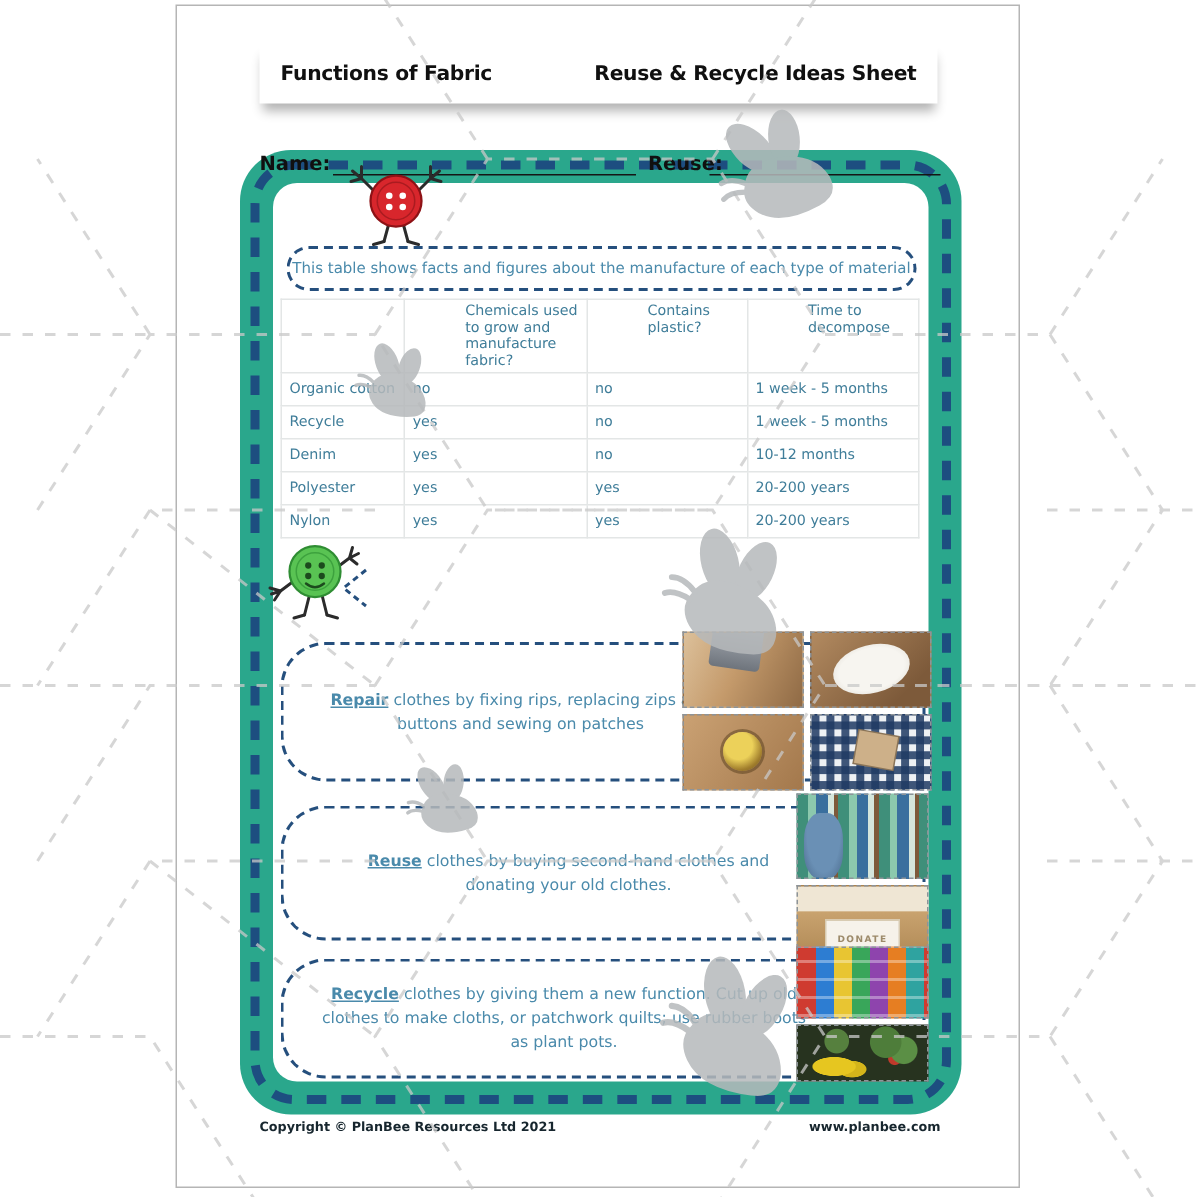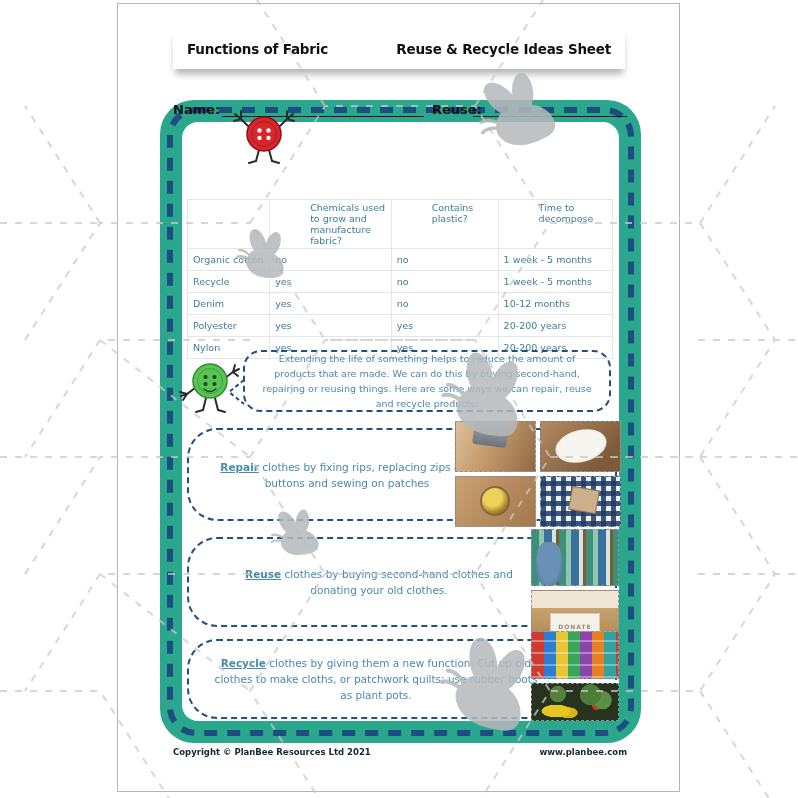--- a/index.html
+++ b/index.html
@@ -143,20 +143,21 @@
     </g>
     <circle cx="36" cy="30" r="17" fill="#d8262c" stroke="#8e1216" stroke-width="1.5"></circle>
     <circle cx="36" cy="30" r="12.5" fill="none" stroke="#aa1b20" stroke-width="1"></circle>
     <circle cx="31.5" cy="26.5" r="2.2" fill="#fff"></circle>
       <circle cx="40.5" cy="26.5" r="2.2" fill="#fff"></circle>
     <circle cx="31.5" cy="34" r="2.2" fill="#fff"></circle>
       <circle cx="40.5" cy="34" r="2.2" fill="#fff"></circle>
   </svg>
 
 
+  <div class="dash-box intro">This table shows facts and figures about the manufacture of each type of material</div>
 
   <table class="facts">
     <tbody>
         <tr>
       <th class="c0"></th>
       <th class="c1">Chemicals used to grow and manufacture fabric?</th>
       <th class="c2">Contains plastic?</th>
       <th class="c3">Time to decompose</th>
     </tr>
     <tr>
@@ -205,21 +206,20 @@
     </g>
     <circle cx="32" cy="29" r="17" fill="#59c353" stroke="#2f8d33" stroke-width="1.5"></circle>
     <circle cx="32" cy="29" r="12.5" fill="none" stroke="#3da23e" stroke-width="1"></circle>
     <circle cx="27.5" cy="25" r="2.1" fill="#1c4a1d"></circle>
       <circle cx="36.5" cy="25" r="2.1" fill="#1c4a1d"></circle>
     <circle cx="27.5" cy="32" r="2.1" fill="#1c4a1d"></circle>
       <circle cx="36.5" cy="32" r="2.1" fill="#1c4a1d"></circle>
     <path d="M26,37 q6,5 12,0" stroke="#1c4a1d" stroke-width="1.6" fill="none" stroke-linecap="round"></path>
   </svg>
 
-  <div class="dash-box bubble">Extending the life of something helps to reduce the amount of products that are made. We can do this by buying second-hand, repairing or reusing things. Here are some ways we can repair, reuse and recycle products:</div>
   <svg class="bubble-tail" width="20" height="28">
     <path d="M18,2 L3,14 L18,26" fill="none" stroke="#254f7d" stroke-width="2" stroke-dasharray="4 3"></path>
   </svg>
 
   <div class="dash-box sect" style="left:187px;top:428px;width:430px;height:93px">
     <div class="stext" style="left:18px;width:280px">
       <span><span class="kw">Repair</span>
       <span>clothes by fixing rips, replacing zips and buttons and sewing on patches</span></span>
     </div>
   </div>

